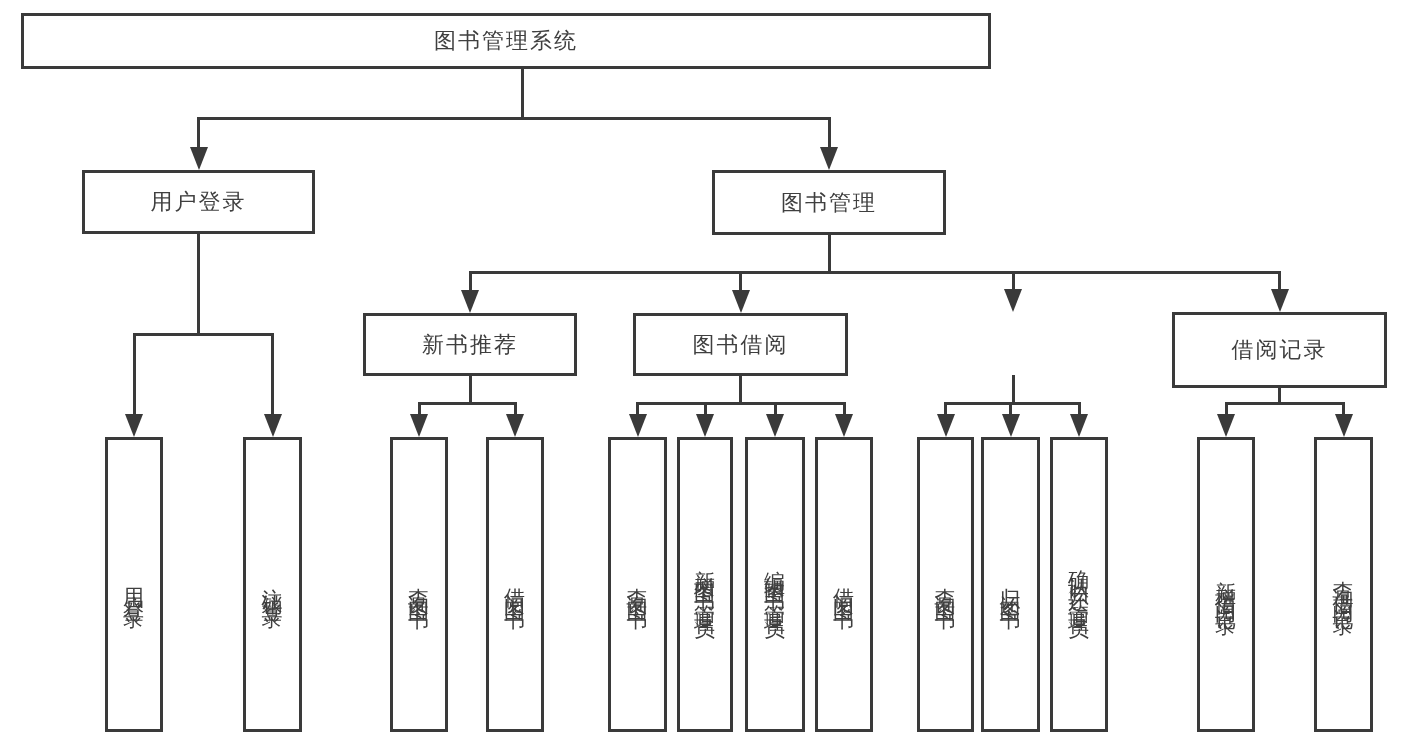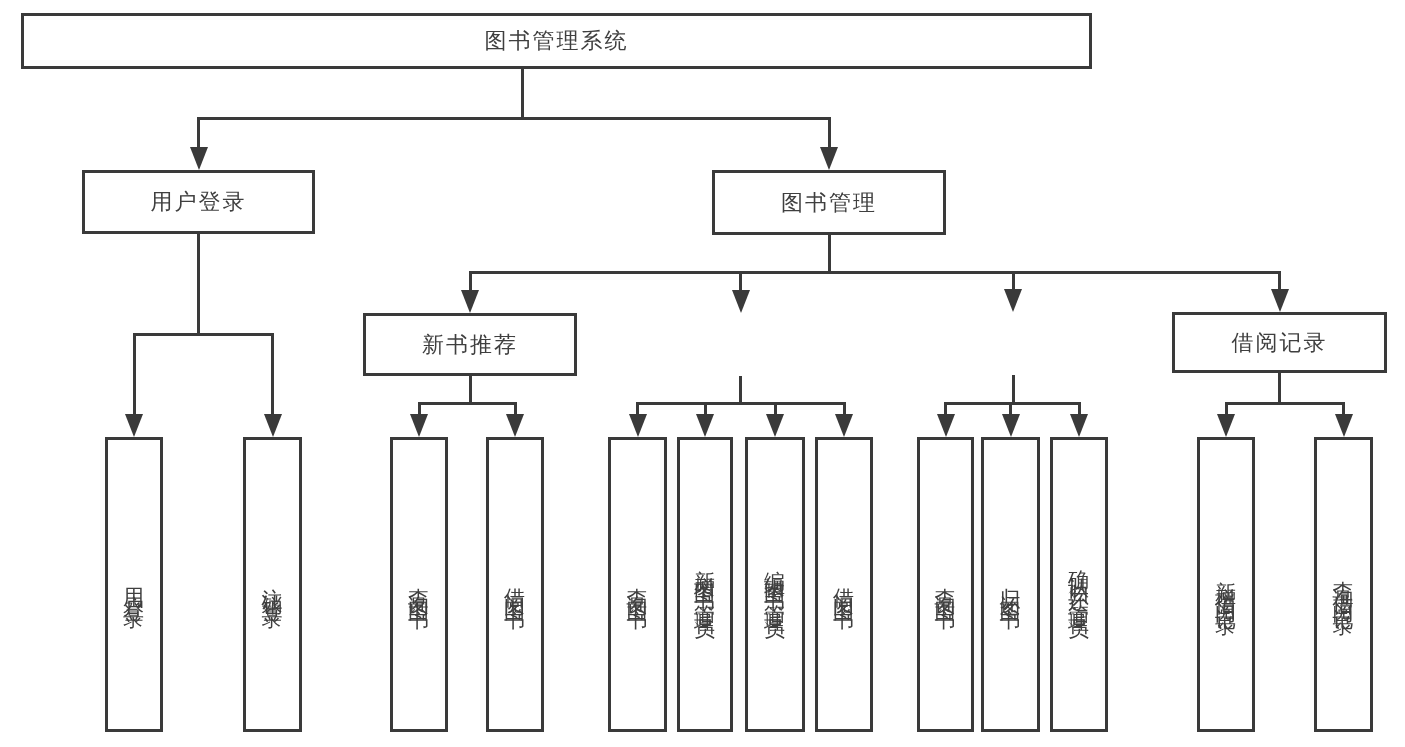--- a/index.html
+++ b/index.html
@@ -62,33 +62,36 @@
     color:var(--watermark);
     letter-spacing:1px;
     white-space:nowrap;
     z-index:10;
   }
 </style>
 </head>
 <body>
 
 <div id="canvas">
-<div class="node horizontal" style="left: 21px; top: 13px; width: 1071px; height: 56px;">
+<div class="node horizontal" style="left: 21px; top: 13px; width: 970px; height: 56px;">
       <span class="node-label">图书管理系统</span>
     </div>
     <div class="node horizontal" style="left: 82px; top: 170px; width: 233px; height: 64px;">
       <span class="node-label">用户登录</span>
     </div>
     <div class="node horizontal" style="left: 363px; top: 313px; width: 214px; height: 63px;">
       <span class="node-label">新书推荐</span>
     </div>
     <div class="node horizontal" style="left: 712px; top: 170px; width: 234px; height: 65px;">
       <span class="node-label">图书管理</span>
     </div>
-    <div class="node horizontal" style="left: 1172px; top: 312px; width: 215px; height: 61px; text-align: center;">
+    <div class="node horizontal" style="left: 633px; top: 313px; width: 215px; height: 63px;">
+      <span class="node-label">图书借阅</span>
+    </div>
+    <div class="node horizontal" style="left: 1172px; top: 312px; width: 215px; height: 76px; text-align: center;">
       <span class="node-label">借阅记录</span>
     </div>
     <div class="node vertical" style="left: 105px; top: 437px; width: 58px; height: 295px;">
       <span class="node-label">用户登录</span>
     </div>
     <div class="node vertical" style="left: 243px; top: 437px; width: 59px; height: 295px;">
       <span class="node-label">注销登录</span>
     </div>
     <div class="node vertical" style="left: 390px; top: 437px; width: 58px; height: 295px;">
       <span class="node-label">查询图书</span>

